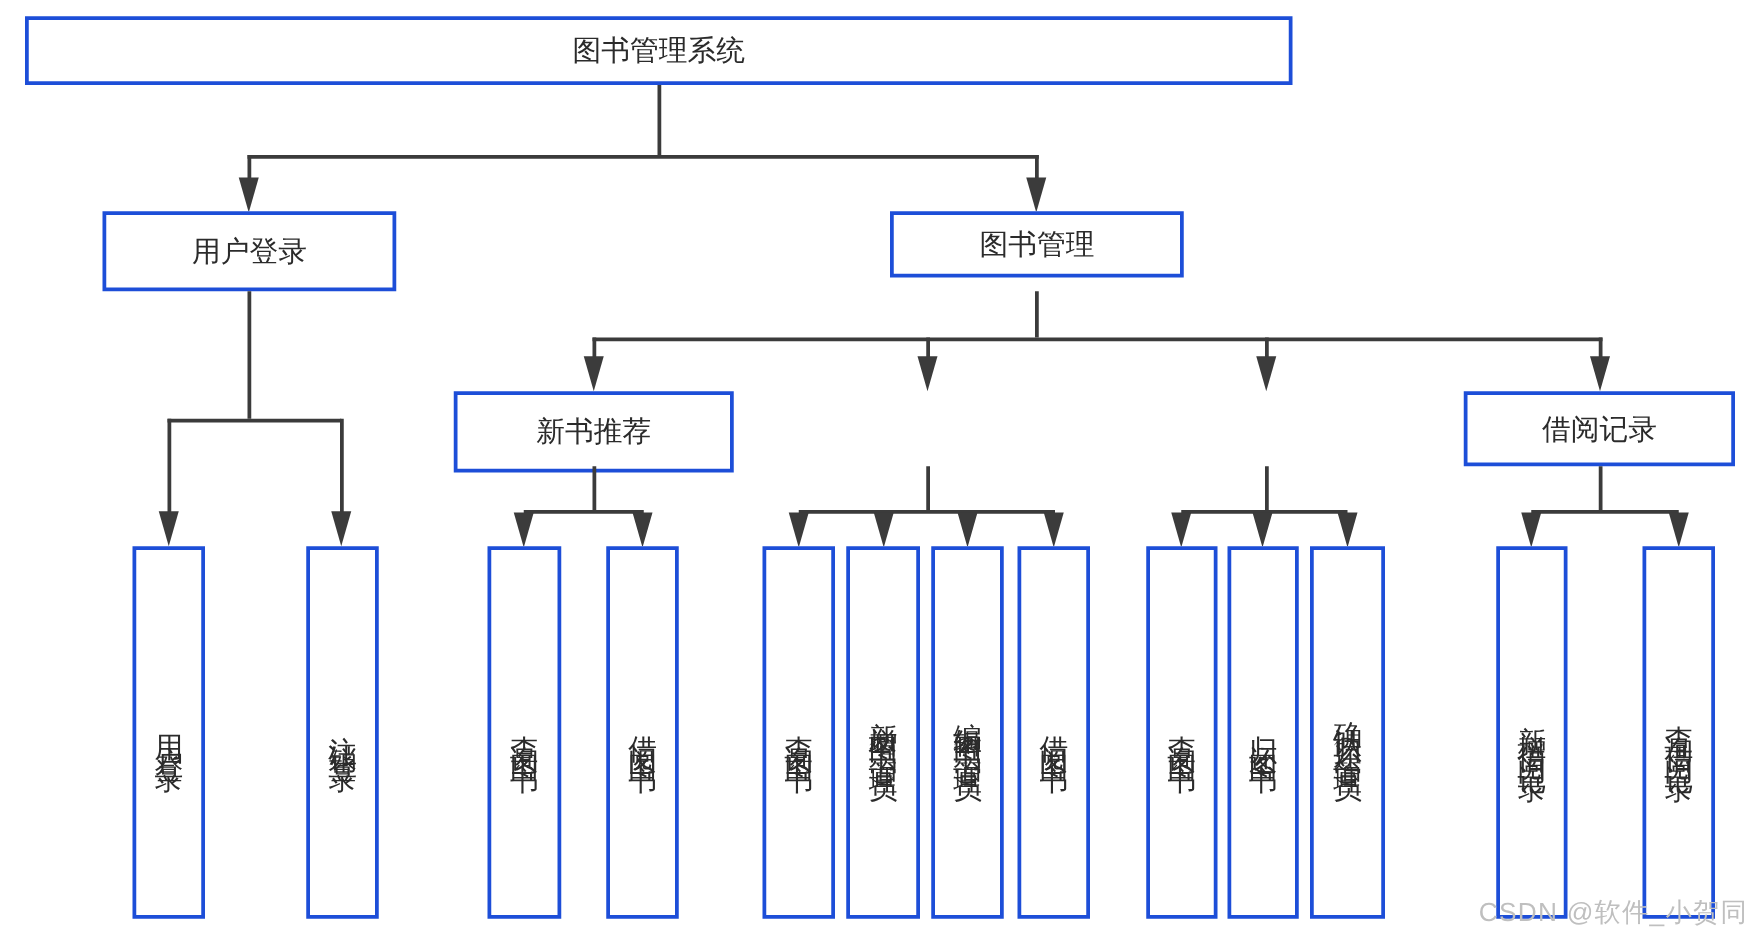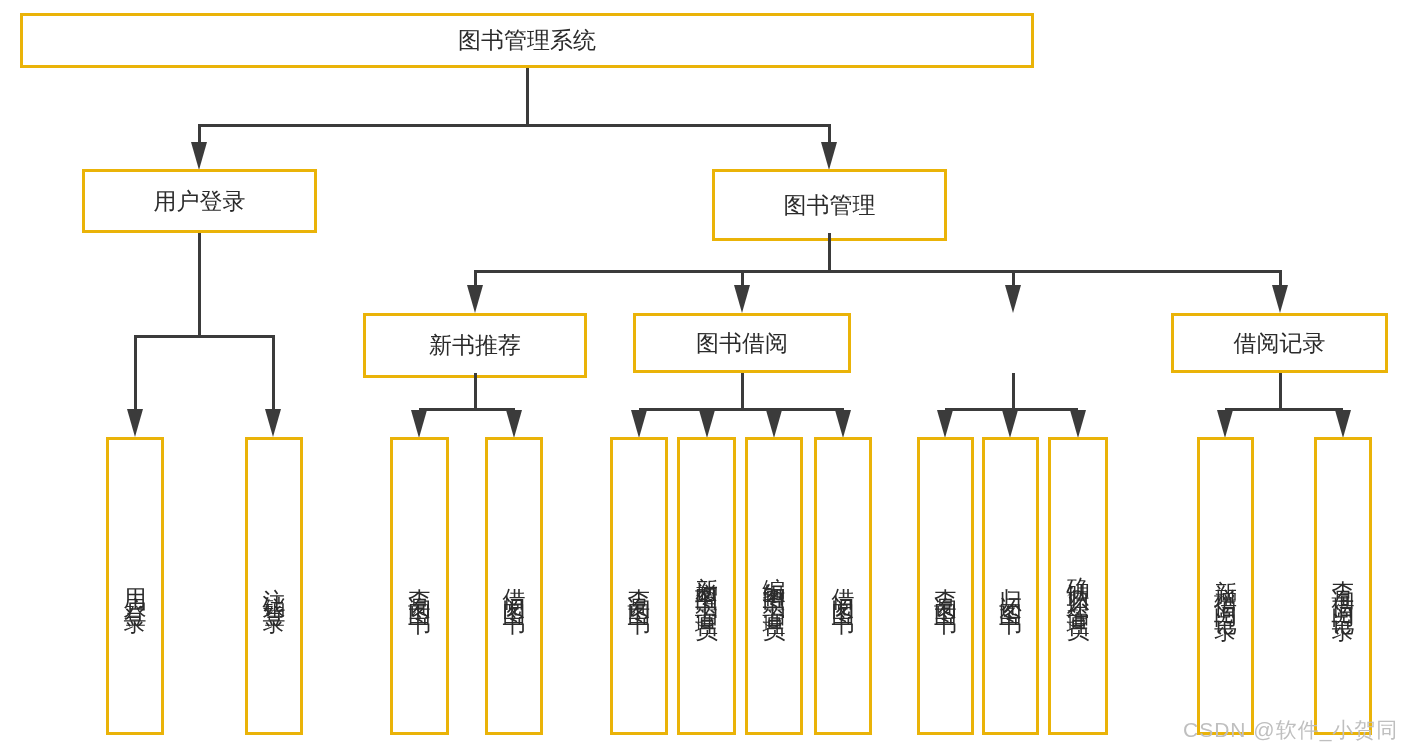--- a/index.html
+++ b/index.html
@@ -1,21 +1,21 @@
 <!DOCTYPE html>
 <html><head>
 <meta charset="utf-8">
 <style>
   html,body{margin:0;padding:0;background:#fff;}
   #canvas{
     position:relative;width:1405px;height:747px;background:#ffffff;
     font-family:"Liberation Sans",sans-serif;color:#2b2b2b;overflow:hidden;
   }
   .box{
-    position:absolute;box-sizing:border-box;border:3px solid #eab308;background:#fff;
+    position:absolute;box-sizing:border-box;border:3px solid #1d4ed8;background:#fff;
     display:flex;align-items:center;justify-content:center;
     font-size:23px;color:#2b2b2b;white-space:nowrap;
   }
   .vbox{
     top:437px;height:298px;
     writing-mode:vertical-rl;text-orientation:mixed;
     letter-spacing:8px;line-height:1;
   }
   .vbox.long{letter-spacing:6px;}
   .hline,.vline{position:absolute;background:#3b3b3b;}
@@ -39,42 +39,41 @@
   <div class="box" style="left:20px;top:13px;width:1014px;height:55px">图书管理系统</div>
 
   <div class="vline" style="left:526px;top:68px;height:56px"></div>
   <div class="hline" style="left:198px;top:124px;width:633px"></div>
   <div class="vline" style="left:198px;top:124px;height:23px"></div>
   <div class="vline" style="left:828px;top:124px;height:23px"></div>
   <div class="arrow" style="left:191px;top:142px"></div>
   <div class="arrow" style="left:821px;top:142px"></div>
 
   <div class="box" style="left:82px;top:169px;width:235px;height:64px">用户登录</div>
-  <div class="box" style="left:712px;top:169px;width:235px;height:72px">图书管理</div>
+  <div class="box" style="left:712px;top:169px;width:235px;height:53px">图书管理</div>
 
   <div class="vline" style="left:198px;top:233px;height:102px"></div>
   <div class="hline" style="left:134px;top:335px;width:139px"></div>
   <div class="vline" style="left:134px;top:335px;height:76px"></div>
   <div class="vline" style="left:272px;top:335px;height:76px"></div>
   <div class="arrow" style="left:127px;top:409px"></div>
   <div class="arrow" style="left:265px;top:409px"></div>
 
   <div class="vline" style="left:828px;top:233px;height:37px"></div>
   <div class="hline" style="left:474px;top:270px;width:808px"></div>
   <div class="vline" style="left:474px;top:270px;height:18px"></div>
   <div class="vline" style="left:741px;top:270px;height:18px"></div>
   <div class="vline" style="left:1012px;top:270px;height:18px"></div>
   <div class="vline" style="left:1279px;top:270px;height:18px"></div>
   <div class="arrow" style="left:467px;top:285px"></div>
   <div class="arrow" style="left:734px;top:285px"></div>
   <div class="arrow" style="left:1005px;top:285px"></div>
   <div class="arrow" style="left:1272px;top:285px"></div>
 
   <div class="box" style="left:363px;top:313px;width:224px;height:65px">新书推荐</div>
-  <div class="box" style="left:633px;top:313px;width:218px;height:60px">图书借阅</div>
   <div class="box" style="left:1171px;top:313px;width:217px;height:60px">借阅记录</div>
 
   <div class="vline" style="left:474px;top:373px;height:35px"></div>
   <div class="hline" style="left:419px;top:408px;width:96px"></div>
   <div class="arrow" style="left:411px;top:410px"></div>
   <div class="arrow" style="left:506px;top:410px"></div>
 
   <div class="vline" style="left:741px;top:373px;height:35px"></div>
   <div class="hline" style="left:639px;top:408px;width:205px"></div>
   <div class="arrow" style="left:631px;top:410px"></div>

